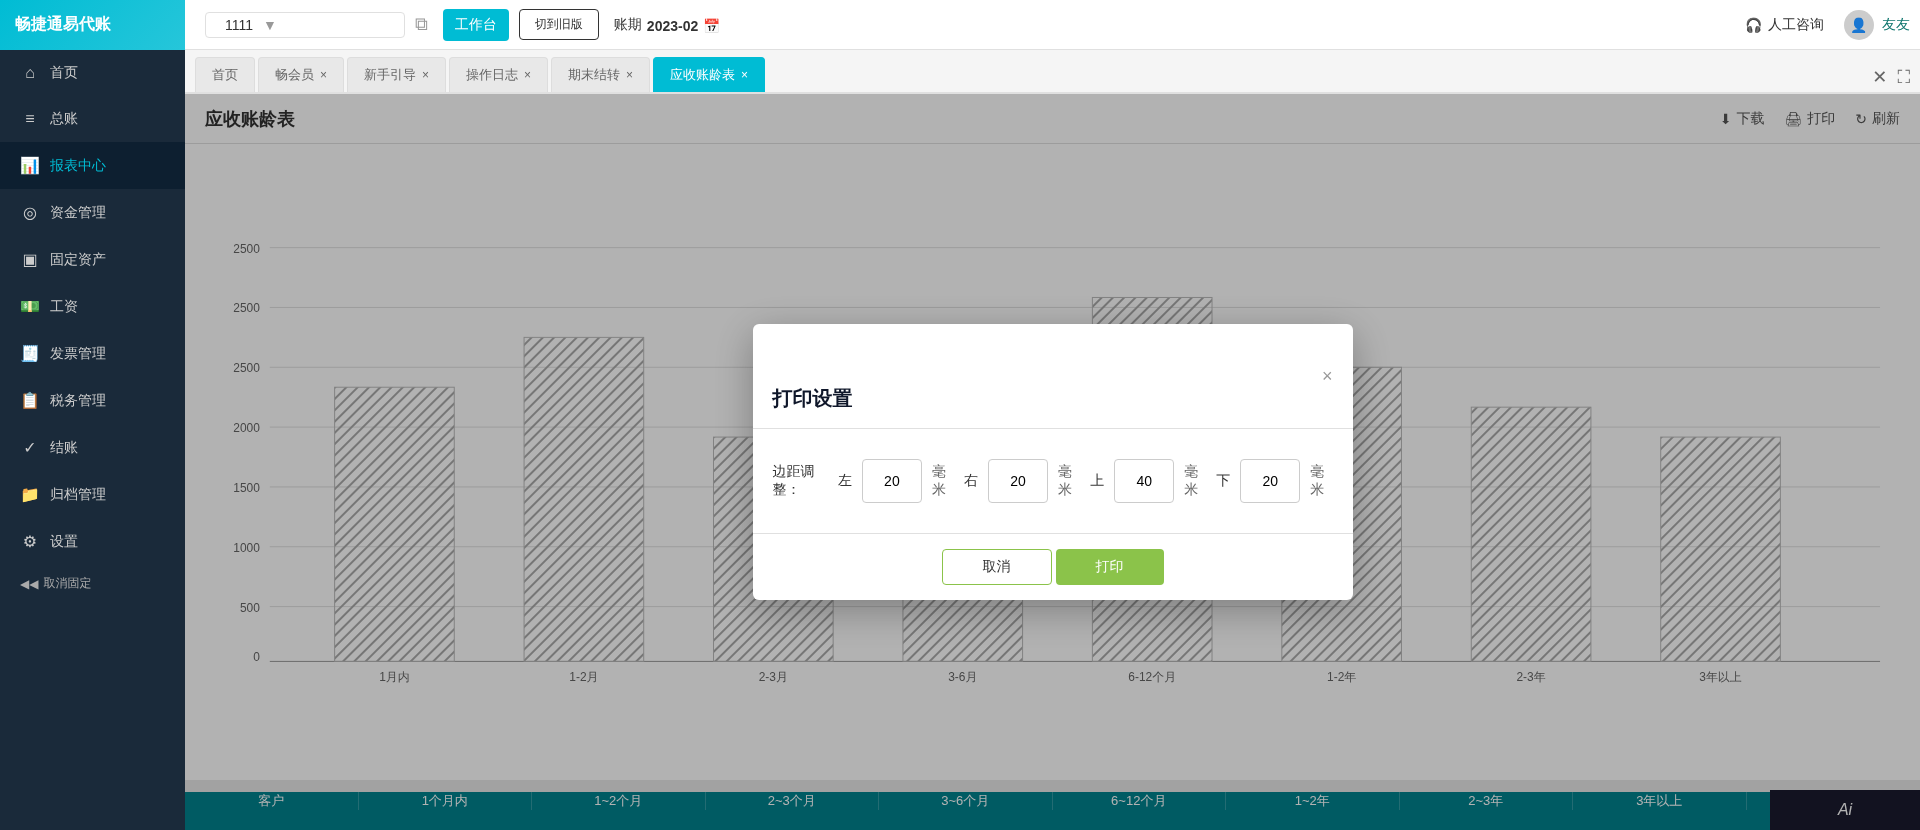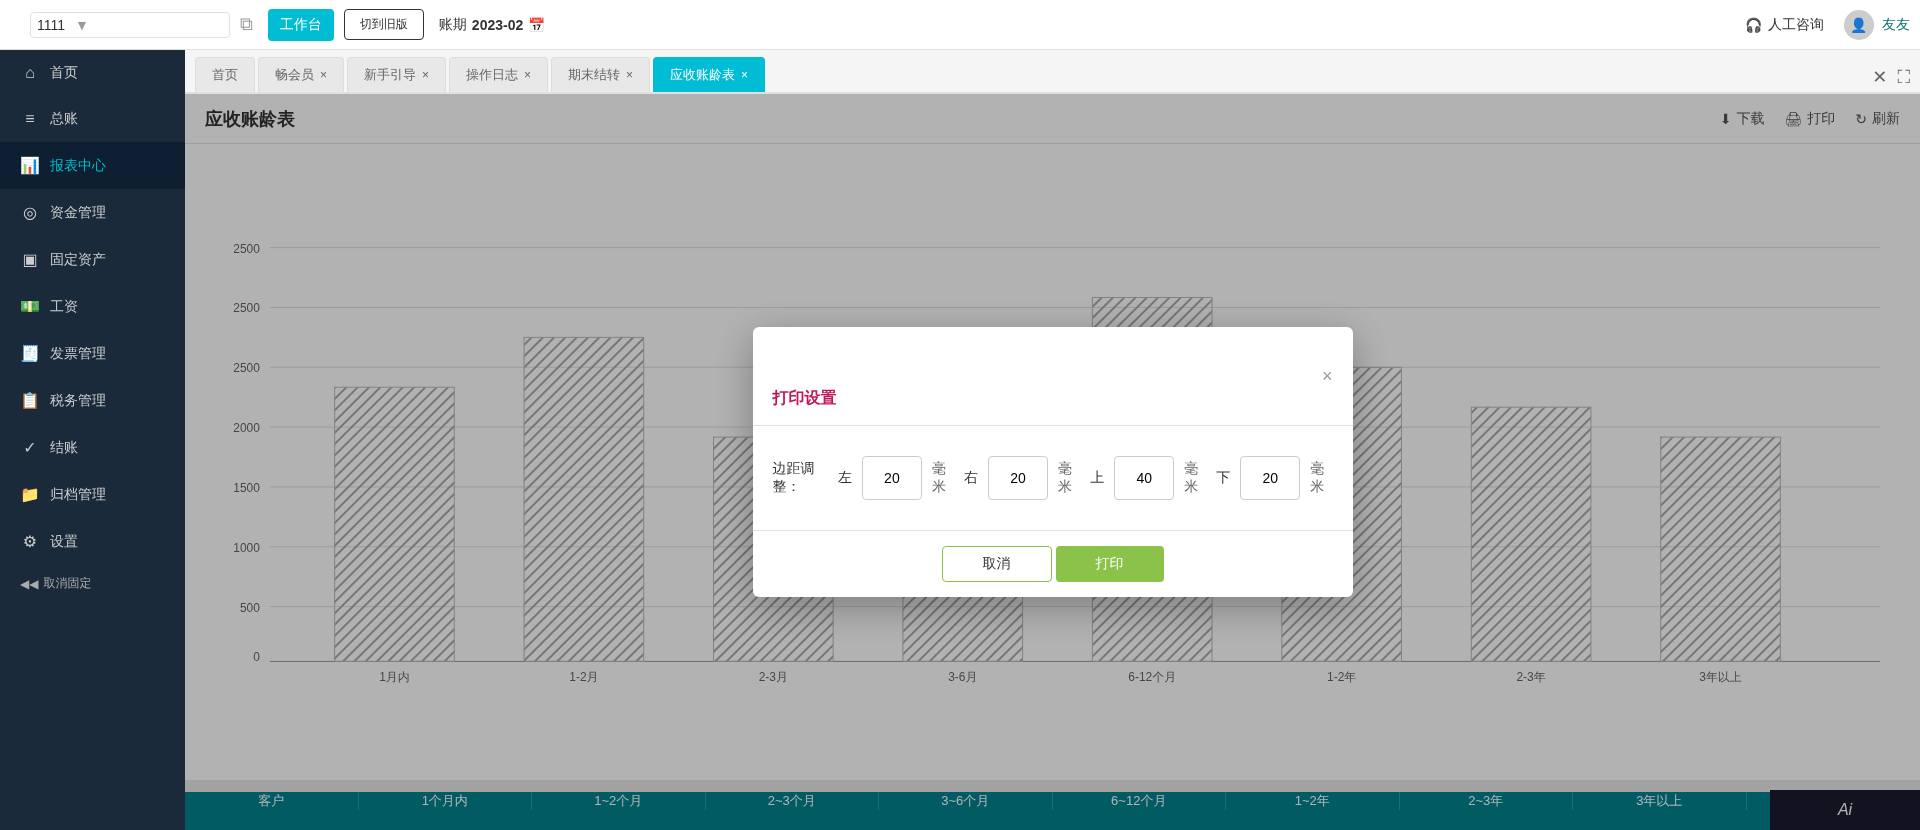--- a/index.html
+++ b/index.html
@@ -29,21 +29,21 @@
       color: #fff;
       font-size: 16px;
       font-weight: bold;
     }
     .company-selector {
       display: flex;
       align-items: center;
       margin-left: 20px;
       background: #fff;
       border: 1px solid #e0e0e0;
-      padding: 4px 6px;
+      padding: 4px 19px;
       border-radius: 4px;
       cursor: pointer;
       min-width: 200px;
     }
     .company-name { color: #333; margin-right: 10px; }
     .dropdown-icon { color: #999; }
     .copy-icon {
       margin-left: 10px;
       color: #999;
       cursor: pointer;
@@ -65,21 +65,21 @@
       color: #333;
       border: 1px solid #333;
       padding: 6px 15px;
       border-radius: 4px;
       cursor: pointer;
       font-size: 12px;
     }
     .period-area {
       margin-left: 15px;
       display: flex;
-      align-items: center;
+      align-items: flex-end;
       color: #333;
       font-size: 14px;
     }
     .period-label { margin-right: 5px; }
     .period-value { font-weight: bold; margin-right: 5px; }
     .calendar-icon { color: #00bcd4; cursor: pointer; }
     .header-right {
       margin-left: auto;
       display: flex;
       align-items: center;
@@ -264,21 +264,21 @@
       width: 600px;
       box-shadow: 0 10px 40px rgba(0,0,0,0.3);
     }
     .dialog-header {
       padding: 16px 20px;
       border-bottom: 1px solid #e0e0e0;
       display: flex;
       align-items: center;
       justify-content: space-between;
     }
-    .dialog-title { font-size: 16px; color: #be185d; font-weight: bold; margin-top: 45px; }
+    .dialog-title { font-size: 20px; color: #0f172a; font-weight: bold; margin-top: 45px; }
     .dialog-close { cursor: pointer; color: #999; font-size: 18px; }
     .dialog-body { padding: 30px 20px; }
     .margin-form {
       display: flex;
       align-items: center;
       gap: 10px;
       font-size: 14px;
       color: #333;
     }
     .margin-input {
@@ -329,20 +329,23 @@
       align-items: center;
       justify-content: center;
       font-size: 16px;
       font-style: italic;
     }
   </style>
 </head>
 <body>
 
 <div class="top-header">
+  <div class="logo-area">
+    <span class="logo-text">畅捷通易代账</span>
+  </div>
   <div class="company-selector">
     <span class="company-name">1111</span>
     <span class="dropdown-icon">▼</span>
   </div>
   <span class="copy-icon">⧉</span>
   <button class="workbench-btn">工作台</button>
   <button class="switch-btn">切到旧版</button>
   <div class="period-area">
     <span class="period-label">账期</span>
     <span class="period-value">2023-02</span>

